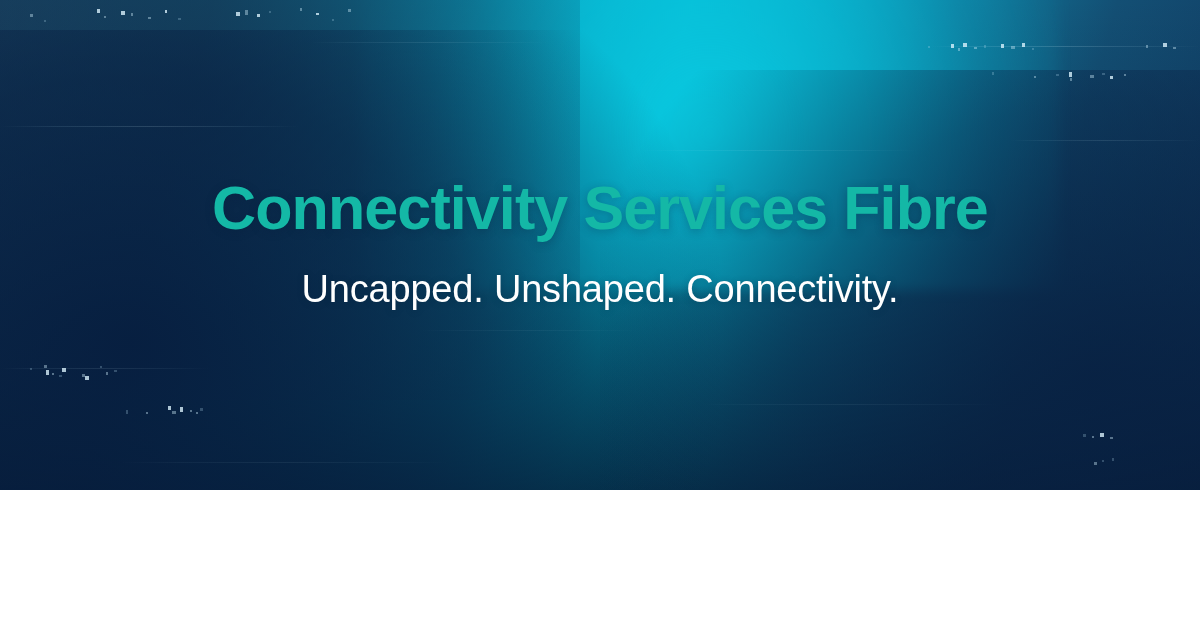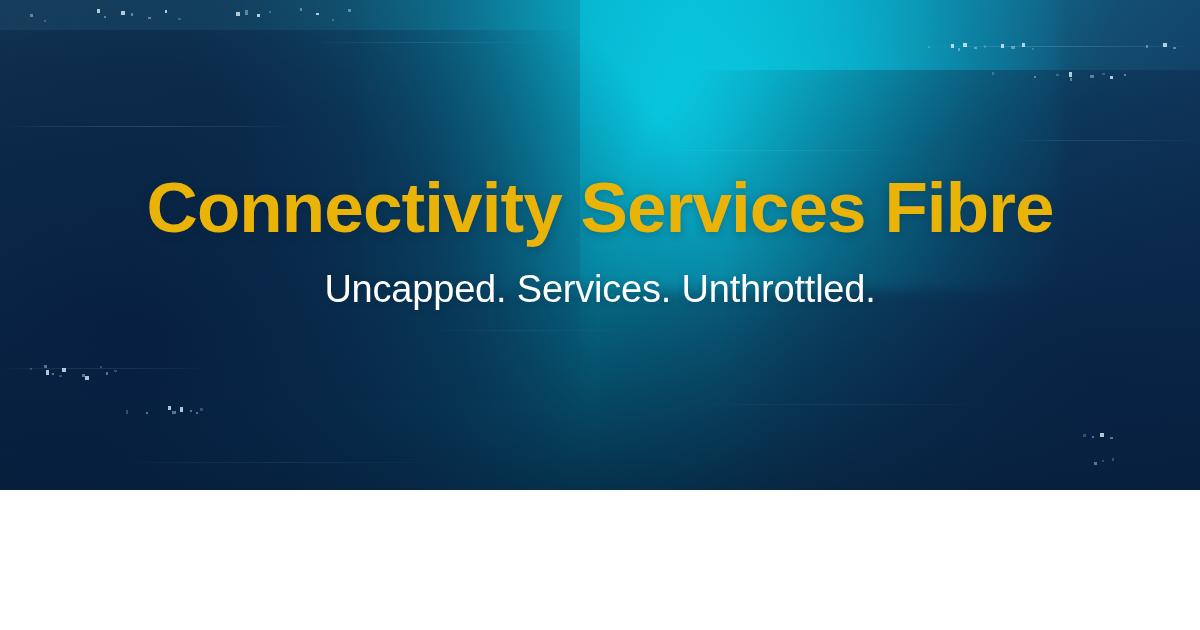--- a/index.html
+++ b/index.html
@@ -129,25 +129,25 @@
     width: 1200px;
     text-align: center;
   }
 
   .headline {
     position: absolute;
     left: 0;
     top: 168px;
     width: 1200px;
     margin: 0;
-    font-size: 71px;
+    font-size: 61px;
     line-height: 80px;
     font-weight: 700;
     letter-spacing: -0.9px;
-    color: #eab308;
+    color: #14b8a6;
     text-align: center;
     text-shadow: 0 2px 10px rgba(3,30,56,0.28);
   }
 
   .subline {
     position: absolute;
     left: 0;
     top: 265px;
     width: 1200px;
     margin: 0;
@@ -259,21 +259,21 @@
     <div class="speck soft" style="left:1083px;top:434px; width:3px; height:3px;"></div>
     <div class="speck dim" style="left:1092px;top:436px; width:2px; height:2px;"></div>
     <div class="speck" style="left:1100px;top:433px; width:4px; height:4px;"></div>
     <div class="speck dim" style="left:1110px;top:437px; width:3px; height:2px;"></div>
     <div class="speck soft" style="left:1102px;top:460px; width:2px; height:2px;"></div>
     <div class="speck dim" style="left:1094px;top:462px; width:3px; height:3px;"></div>
     <div class="speck soft" style="left:1112px;top:458px; width:2px; height:3px;"></div>
 
     <div class="hero-text">
       <h1 class="headline">Connectivity Services Fibre</h1>
-      <p class="subline">Uncapped. Services. Unthrottled.</p>
+      <p class="subline">Uncapped. Unshaped. Connectivity.</p>
     </div>
   </div>
 
   <div class="footer">
 
     
     
 
     
     

